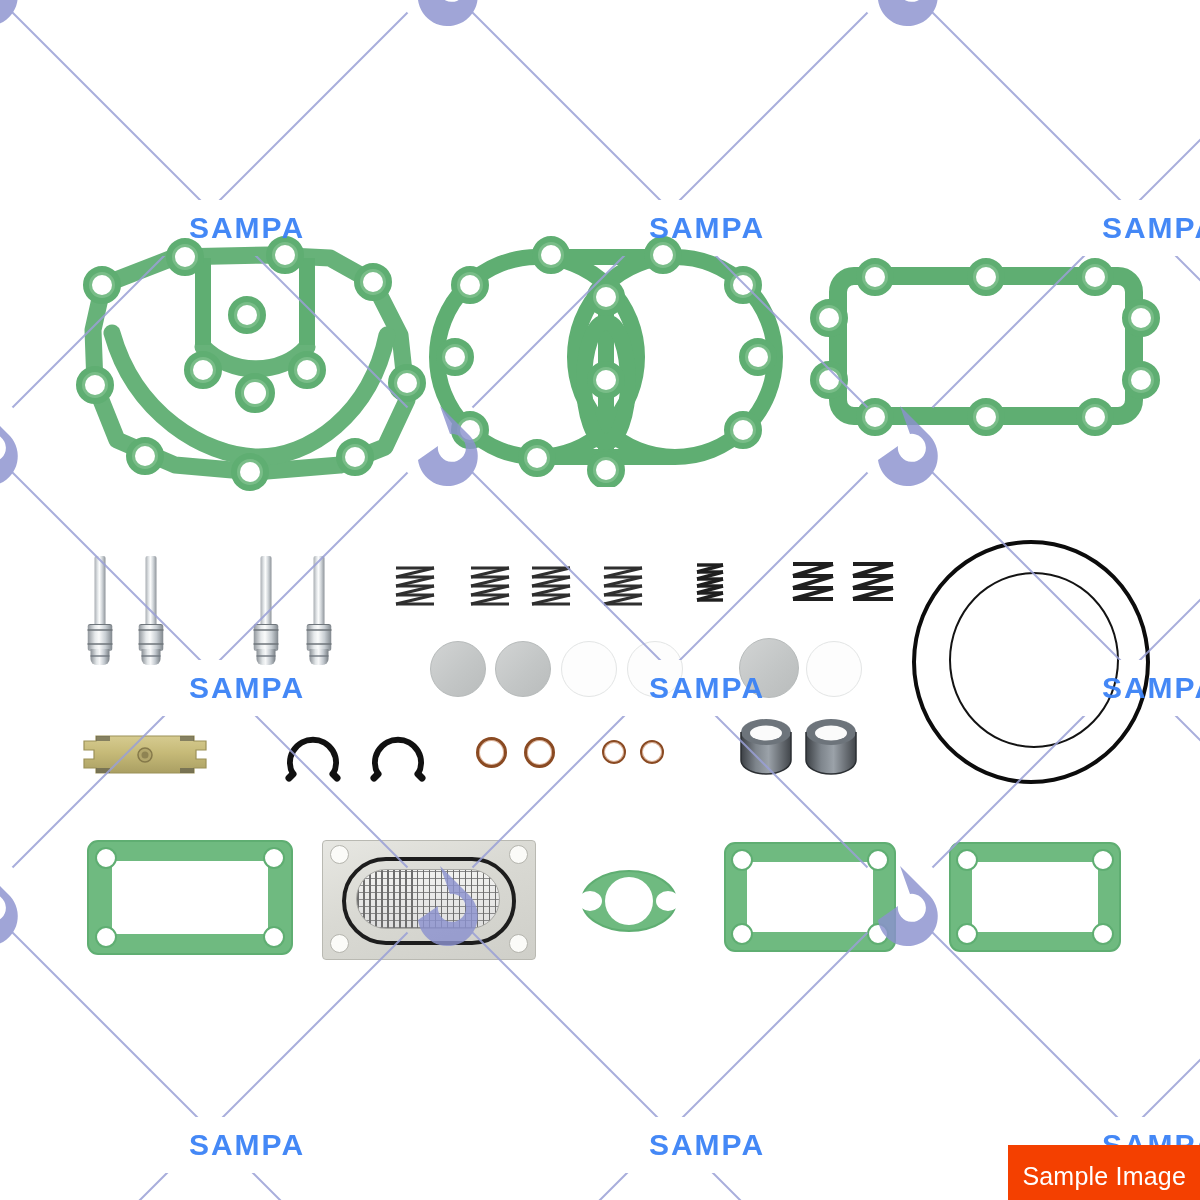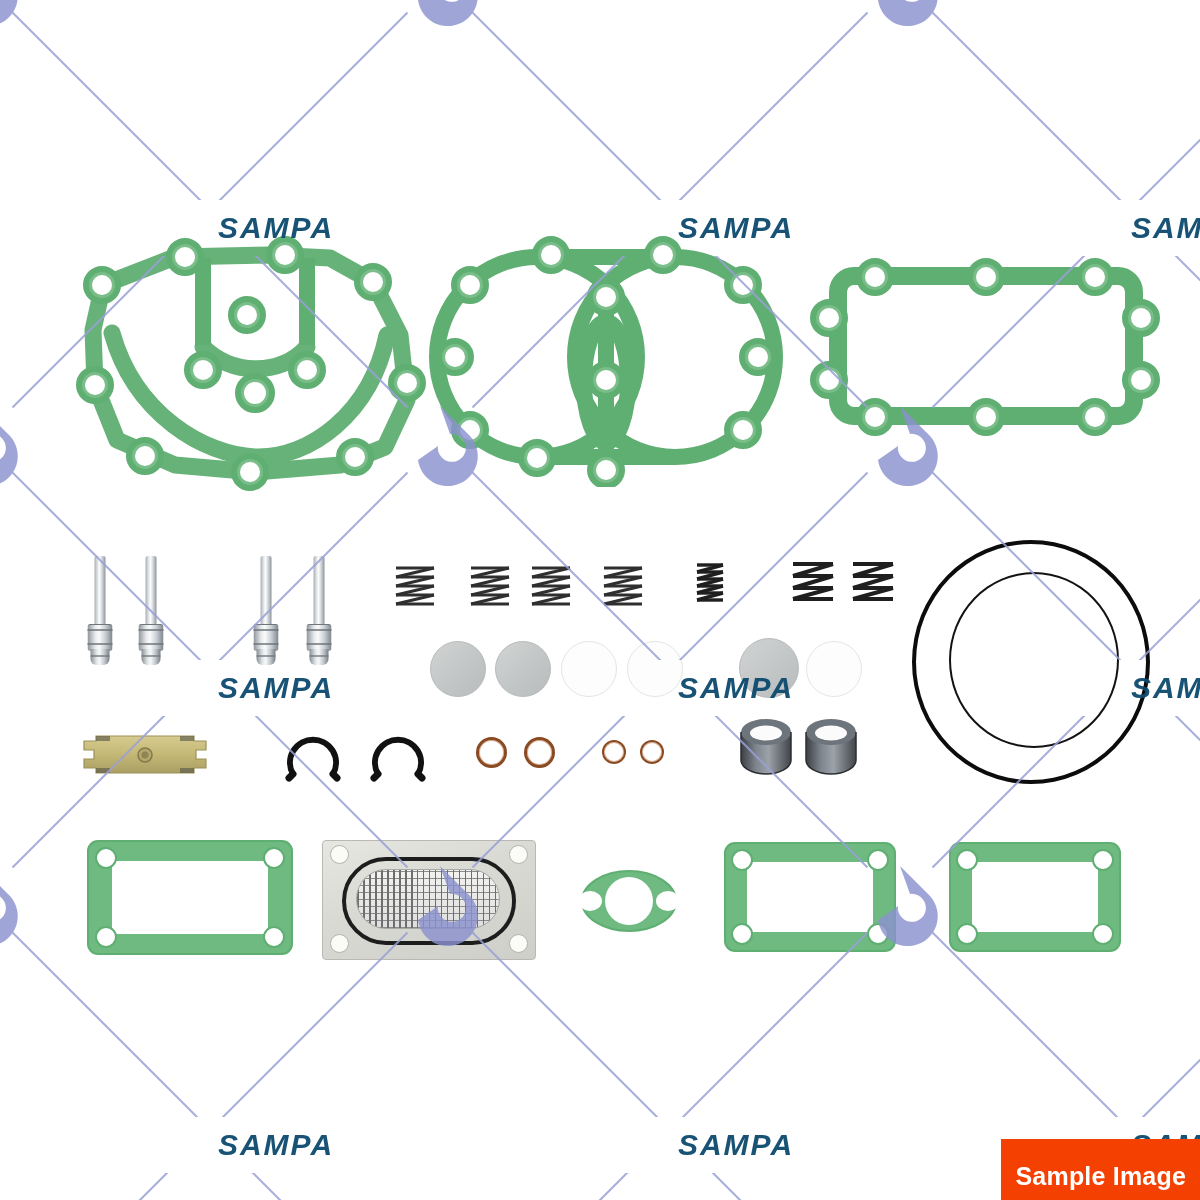--- a/index.html
+++ b/index.html
@@ -1,23 +1,23 @@
 <!DOCTYPE html>
 <html><head>
 <meta charset="utf-8">
 <style>
   html,body{margin:0;padding:0;background:#fff;}
   body{width:1200px;height:1200px;font-family:"Liberation Sans",sans-serif;overflow:hidden;}
   #stage{position:relative;width:1200px;height:1200px;background:#ffffff;overflow:hidden;}
 
   
   #watermark{position:absolute;inset:0;pointer-events:none;z-index:5;}
-  .wm-text{position:absolute;font-weight:bold;font-style:italic;font-size:30px;
-           letter-spacing:2px;color:#0c4a6e;opacity:.95;transform:translate(-50%,-50%);
-           font-family:"Liberation Sans",sans-serif;margin-left:29px;}
+  .wm-text{position:absolute;font-weight:bold;font-size:30px;
+           letter-spacing:2px;color:#3b82f6;opacity:.95;transform:translate(-50%,-50%);
+           font-family:"Liberation Sans",sans-serif;}
 
   
   #parts{position:absolute;inset:0;z-index:3;}
   .part{position:absolute;}
 
   
   .stem{position:absolute;}
   .stem .shaft{position:absolute;left:50%;transform:translateX(-50%);width:11px;
     background:linear-gradient(90deg,#a9aeb3 0%,#e9ecee 32%,#fbfcfc 46%,#cfd4d8 70%,#8e949a 100%);
     border-radius:2px;}
@@ -52,22 +52,22 @@
   .filter-mesh{position:absolute;border-radius:38px;overflow:hidden;
       background:
         repeating-linear-gradient(90deg, #6e6e6e 0 1.5px, rgba(255,255,255,0) 1.5px 6px),
         repeating-linear-gradient(0deg, #8a8a8a 0 1.5px, rgba(255,255,255,0) 1.5px 7px),
         linear-gradient(180deg,#f2f2f0,#dedede);
       border:1px solid #a8a8a4;}
   .filter-lug{position:absolute;width:17px;height:17px;border-radius:50%;
       background:#fbfbf8;border:1px solid #b5b5ae;}
 
   #sample-banner{position:absolute;right:0;bottom:0;background:#f44000;color:#fff;
-      font-size:25px;line-height:1;padding:25px 14px 11px 14px;z-index:20;
-      font-family:"Liberation Sans",sans-serif;letter-spacing:.2px;font-weight:bold;}
+      font-size:25px;line-height:1;padding:19px 14px 11px 14px;z-index:20;
+      font-family:"Liberation Sans",sans-serif;letter-spacing:.2px;}
 </style>
 </head>
 <body>
 
 <div id="stage">
 
   <div id="watermark">
     <svg width="1200" height="1200" style="position:absolute;left:0;top:0">
       <defs>
         <pattern id="lat" width="460" height="460" patternUnits="userSpaceOnUse" patternTransform="translate(-20,-20)">

